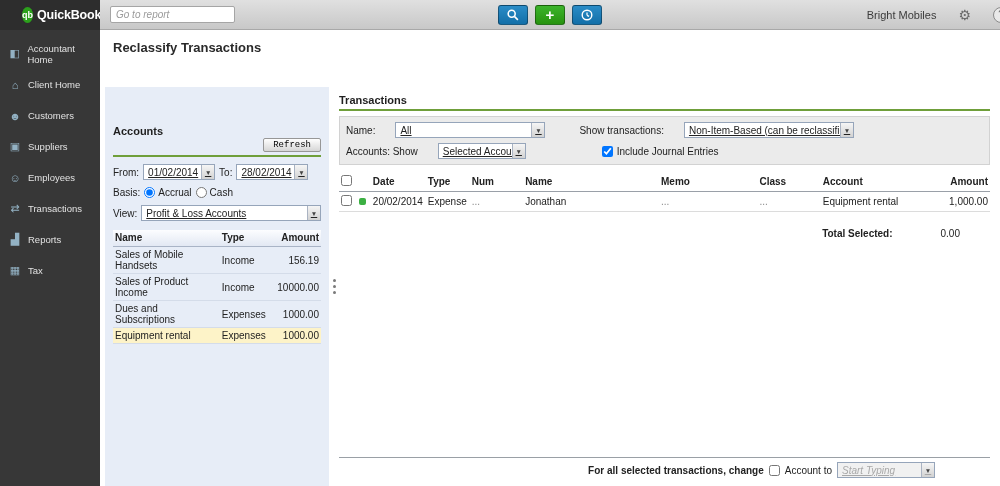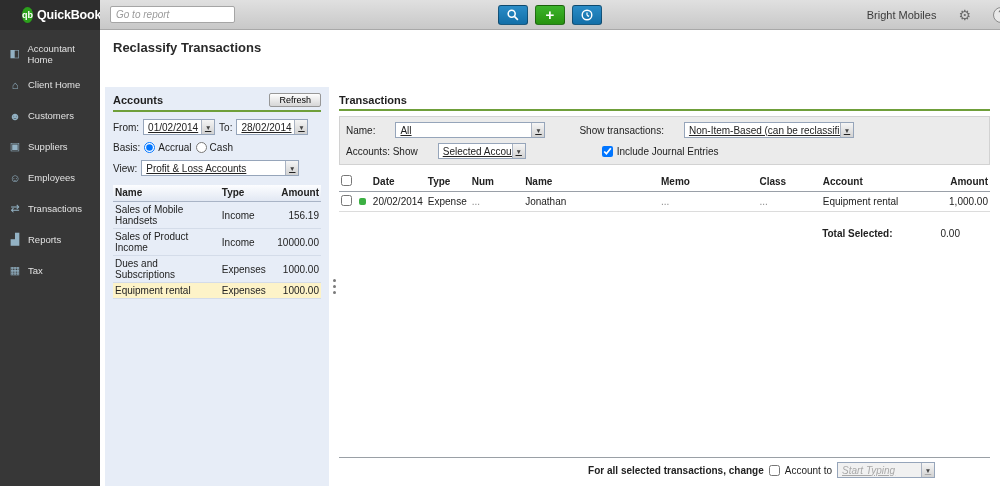--- a/index.html
+++ b/index.html
@@ -26,24 +26,24 @@
   .body { flex:1; display:flex; overflow:hidden; }
   .sidebar { width:100px; flex:0 0 100px; background:#373737; color:#e2e2e2; padding-top:8px; }
   .side-item { height:31px; display:flex; align-items:center; gap:6px; padding-left:8px; font-size:9.5px; cursor:pointer; }
   .side-icon { width:14px; text-align:center; color:#93b2c4; font-size:11px; }
 
   .main { flex:1; background:#fff; display:flex; flex-direction:column; overflow:hidden; }
   .page-title { font-size:13px; font-weight:bold; color:#2a2a2a; margin:10px 0 0 13px; }
   .content { display:flex; flex:1; margin-top:32px; overflow:hidden; }
 
   
-  .accounts-panel { width:224px; flex:0 0 224px; margin-left:5px; background:#e7edf7; padding:6px 8px; font-size:10px; color:#222; }
+  .accounts-panel { width:224px; flex:0 0 224px; margin-left:5px; background:#e7edf7; padding:23px 8px; font-size:10px; color:#222; }
   .panel-title-row { display:flex; justify-content:space-between; align-items:center; border-bottom:2px solid #6f9f3a; padding-bottom:3px; }
   .panel-title { font-size:11px; font-weight:bold; color:#1f1f1f; }
-  .refresh-btn { font-size:9px; padding:1px 9px; background:linear-gradient(#fefefe,#d6d6d6); border:1px solid #979797; border-radius:2px; cursor:pointer; font-family:Liberation Sans, sans-serif; }
+  .refresh-btn { font-size:9px; padding:1px 9px; background:linear-gradient(#fefefe,#d6d6d6); border:1px solid #979797; border-radius:2px; cursor:pointer; font-family:Liberation Mono, monospace;margin-top:28px; }
   .form-row { display:flex; align-items:center; gap:4px; margin-top:7px; }
   .lbl { white-space:nowrap; }
   .combo { display:inline-flex; align-items:center; background:#fff; border:1px solid #96a5ba; height:16px; font-size:10px; cursor:pointer;text-decoration:underline; }
   .combo-text { padding:0 4px; flex:1; white-space:nowrap; overflow:hidden; }
   .combo-arrow { width:13px; align-self:stretch; background:linear-gradient(#f5f5f5,#d2d2d2); border-left:1px solid #aab3c2; display:flex; align-items:center; justify-content:center; font-size:6.5px; color:#444; }
   .combo.disabled { background:#f1f1f1; color:#a8a8a8; cursor:default; }
   .combo.disabled .combo-text { font-style:italic; }
   .radio-group { display:flex; align-items:center; gap:3px; }
   input[type=radio], input[type=checkbox] { width:11px; height:11px; margin:0; cursor:pointer; }
 
@@ -183,21 +183,21 @@
               <span>Accrual</span>
             </label>
             <label class="radio-group">
               <input type="radio" name="basis" style="">
               <span>Cash</span>
             </label>
           </div>
 
           <div class="form-row">
             <span class="lbl">View:</span>
-            <span class="combo" style="width:158px">
+            <span class="combo" style="width:180px">
               <span class="combo-text">Profit &amp; Loss Accounts</span>
               <span class="combo-arrow">▼</span>
             </span>
           </div>
 
           <table class="acc-table">
             <colgroup>
                 <col style="width:110px">
                 <col style="width:56px">
                 <col>

